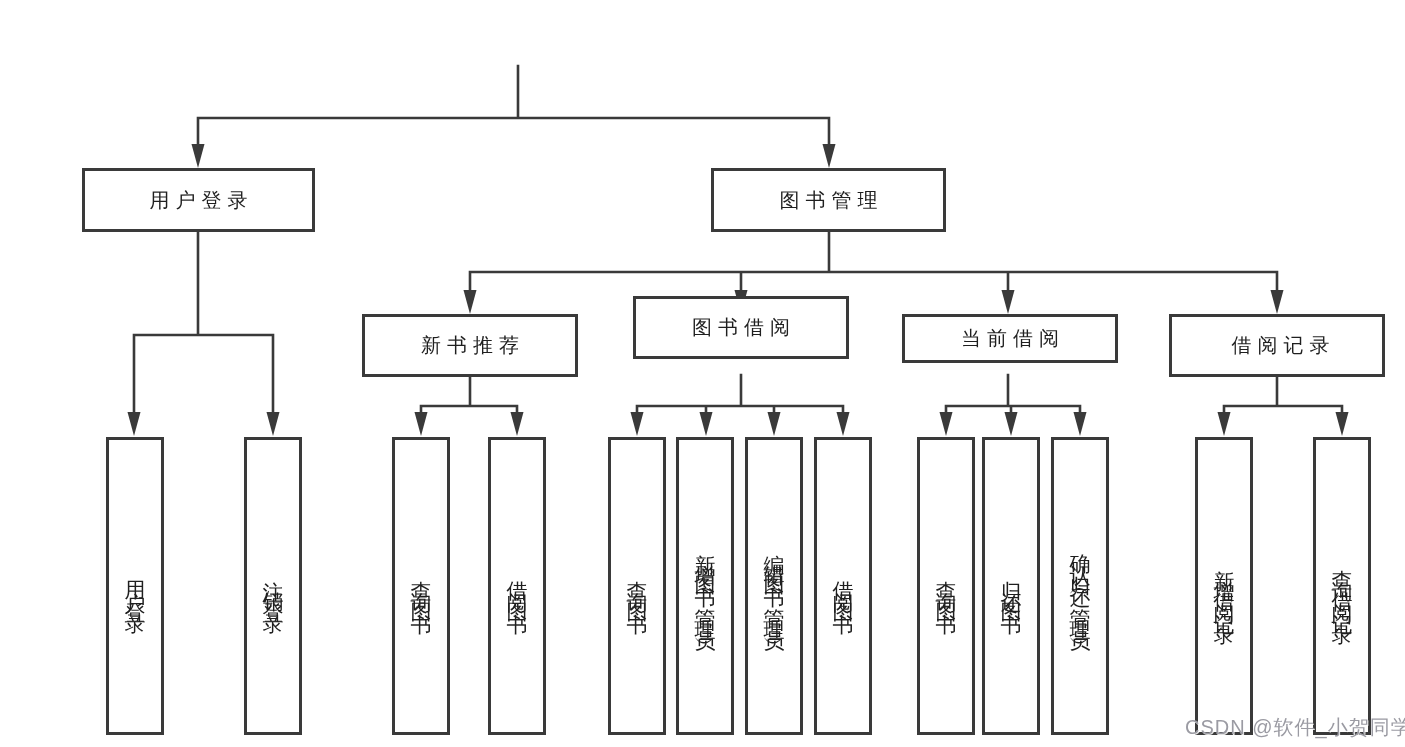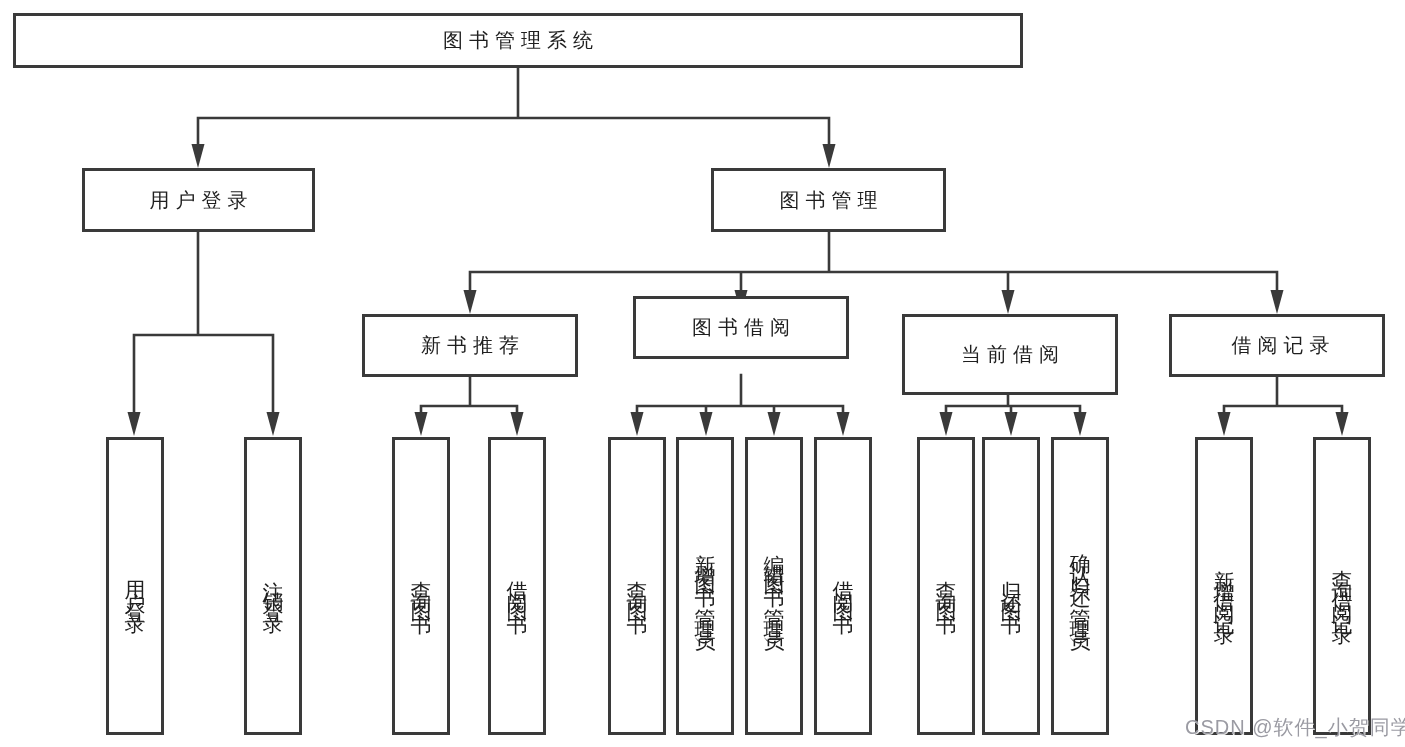--- a/index.html
+++ b/index.html
@@ -105,38 +105,35 @@
       <polygon points="1004.5,412 1017.5,412 1011,436"></polygon>
       <polygon points="1073.5,412 1086.5,412 1080,436"></polygon>
     </g>
     <g>
       <path d="M1277 375 L1277 406 M1224 406 L1342 406 M1224 406 L1224 417 M1342 406 L1342 417"></path>
       <polygon points="1217.5,412 1230.5,412 1224,436"></polygon>
       <polygon points="1335.5,412 1348.5,412 1342,436"></polygon>
     </g>
   </svg>
 
-  <div class="hbox" style="left:13px;top:13px;width:1010px;height:55px;">
-    <span>图书管理系统</span>
-  </div>
 
   <div class="hbox" style="left:82px;top:168px;width:233px;height:64px;">
     <span>用户登录</span>
   </div>
   <div class="hbox" style="left:362px;top:314px;width:216px;height:63px;">
     <span>新书推荐</span>
   </div>
 
   <div class="hbox" style="left:711px;top:168px;width:235px;height:64px;">
     <span>图书管理</span>
   </div>
   <div class="hbox" style="left:633px;top:296px;width:216px;height:63px;">
     <span>图书借阅</span>
   </div>
-  <div class="hbox" style="left:902px;top:314px;width:216px;height:81px;align-items:center;">
+  <div class="hbox" style="left:902px;top:314px;width:216px;height:49px;align-items:center;">
     <span>当前借阅</span>
   </div>
   <div class="hbox" style="left:1169px;top:314px;width:216px;height:63px;padding-left:7px;">
     <span>借阅记录</span>
   </div>
 
   <div class="vbox" style="left:106px;">
     <span class="vtext">用户登录</span>
   </div>
   <div class="vbox" style="left:244px;">

